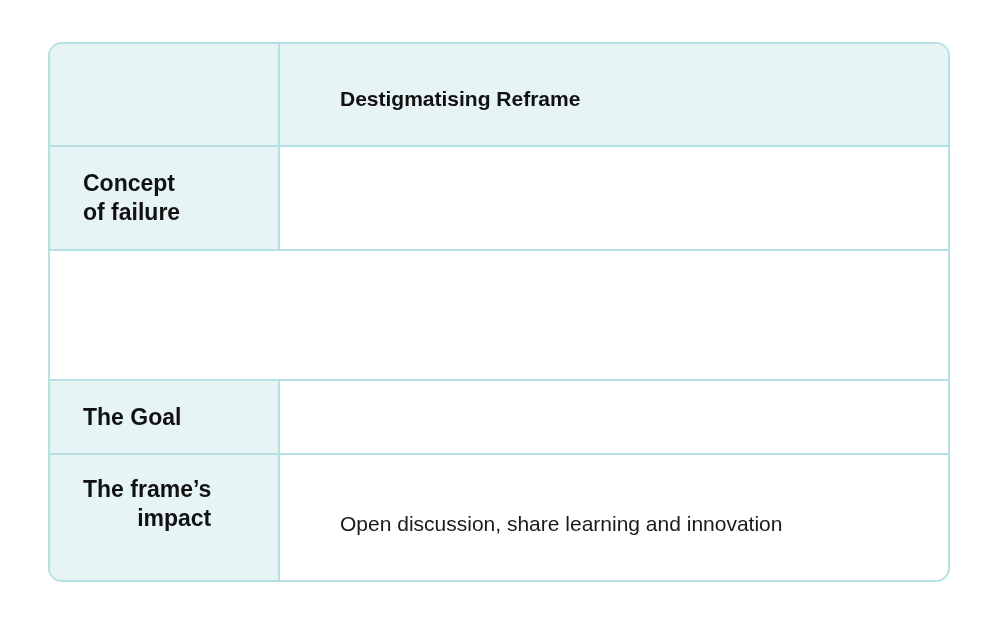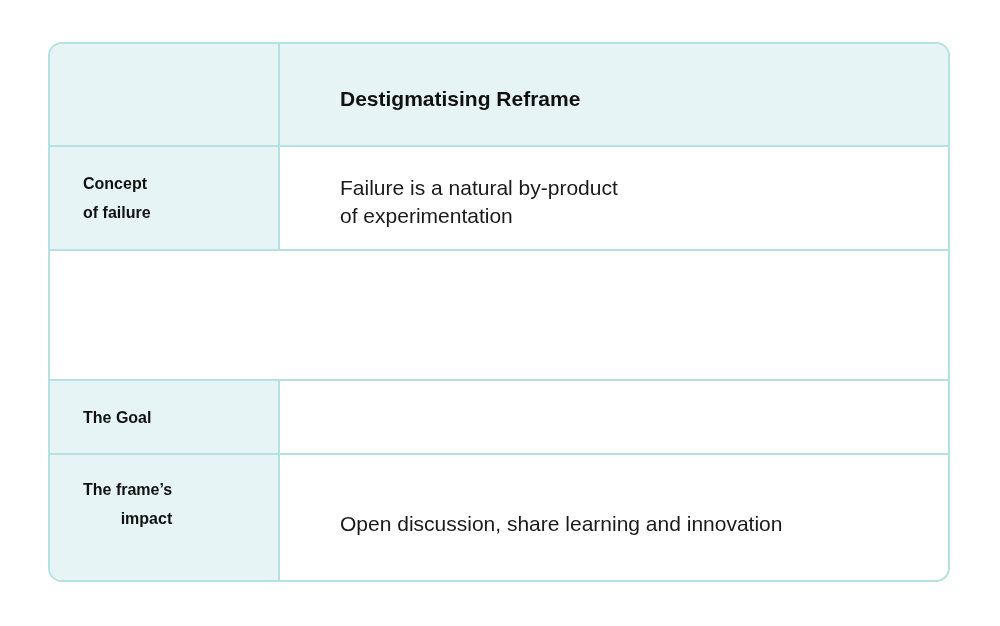--- a/index.html
+++ b/index.html
@@ -11,21 +11,21 @@
   .table {
     position: absolute; left: 48px; top: 42px; width: 902px; height: 540px;
     border: 2px solid #b5e1e3; border-radius: 14px; overflow: hidden;
     box-sizing: border-box; background: #ffffff;
   }
   .row { display: flex; border-bottom: 2px solid #b5e1e3; box-sizing: border-box; }
   .row:last-child { border-bottom: none; }
   .cell-label {
     width: 230px; background: #e6f4f5; border-right: 2px solid #b5e1e3;
     box-sizing: border-box; padding: 0 0 0 33px;
-    font-size: 16px; font-weight: bold; line-height: 29px; color: #111;
+    font-size: 23px; font-weight: bold; line-height: 29px; color: #111;
     display: flex; align-items: center;
   }
   .cell-value {
     flex: 1; box-sizing: border-box; padding: 8px 60px 0 60px;
     font-size: 21px; line-height: 28px; color: #1a1a1a;
     display: flex; align-items: center;
   }
   .header .cell-label, .header .cell-value { background: #e6f4f5; }
   .header .cell-value { font-weight: bold; font-size: 21px; color: #111; }
   .top { align-items: flex-start; padding-top: 20px; text-align: right; }
@@ -35,22 +35,20 @@
 <body>
 
 <div class="table">
   <div class="row header" style="height:103px;">
     <div class="cell-label"></div>
     <div class="cell-value">Destigmatising Reframe</div>
   </div>
   <div class="row" style="height:104px;">
     <div class="cell-label pre">Concept
 of failure</div>
-    <div class="cell-value pre">Failure is a natural by-product
-of experimentation</div>
   </div>
   <div class="row" style="height:130px;">
   </div>
   <div class="row" style="height:74px;">
     <div class="cell-label pre">The Goal</div>
   </div>
   <div class="row" style="height:129px;">
     <div class="cell-label pre top">The frame’s
 impact</div>
     <div class="cell-value pre">Open discussion, share learning and innovation</div>

